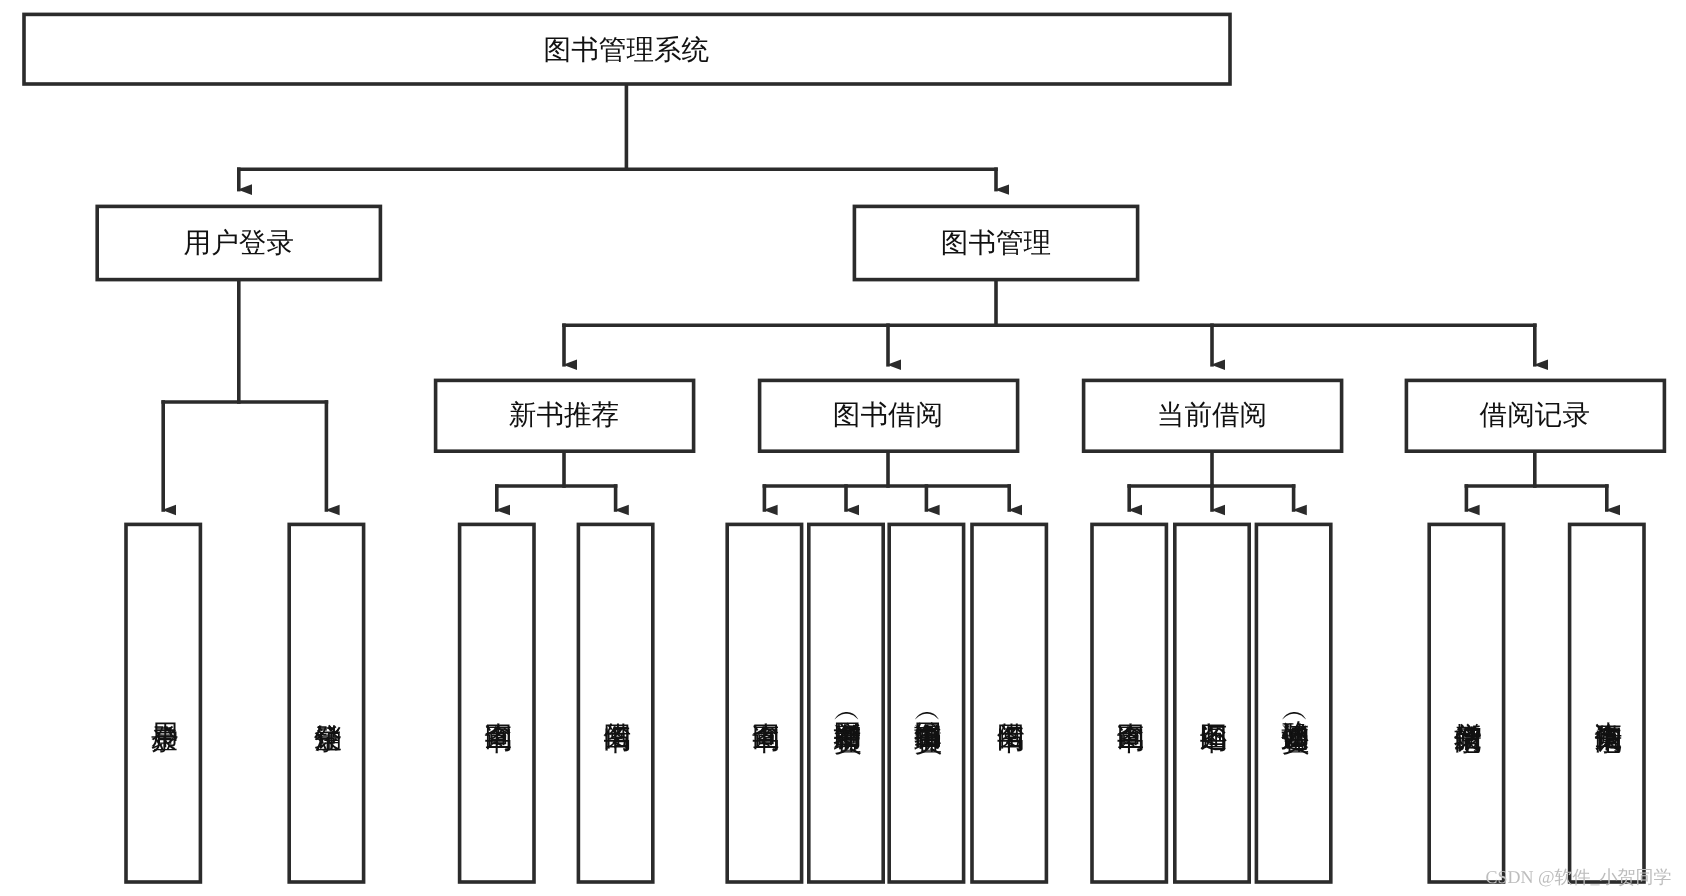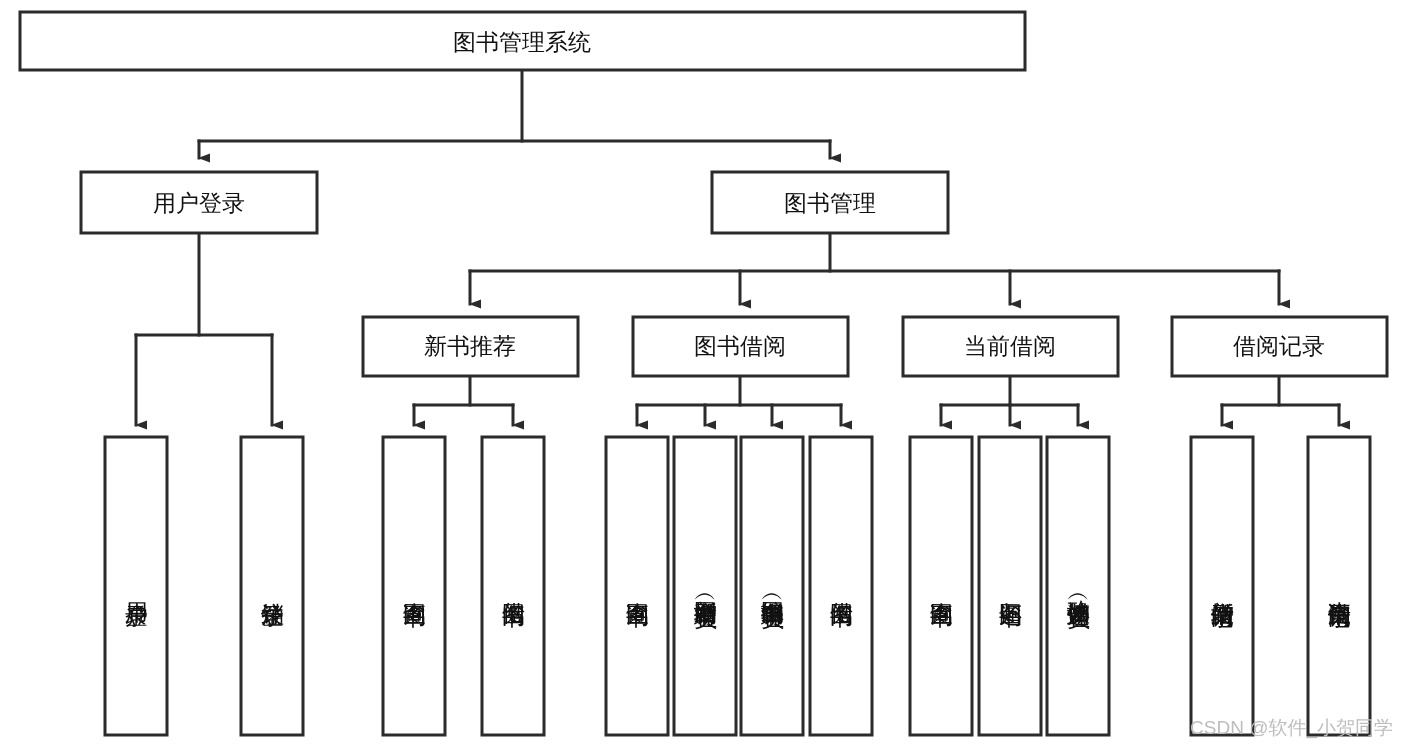--- a/index.html
+++ b/index.html
@@ -59,22 +59,22 @@
     font-size: 23px;
     line-height: 1.12;
     color: #111111;
     letter-spacing: 1px;
     white-space: nowrap;
   }
   .watermark {
     position: absolute;
     right: 12px;
     bottom: 6px;
-    font-family: Liberation Sans, sans-serif;
-    font-size: 19px;
+    font-family: Liberation Serif, serif;
+    font-size: 15px;
     color: #bdbdbd;
     white-space: nowrap;
     pointer-events: none;
     padding-left: 40px;
   }
 </style>
 </head>
 <body>
 
 <div id="diagram-root">

